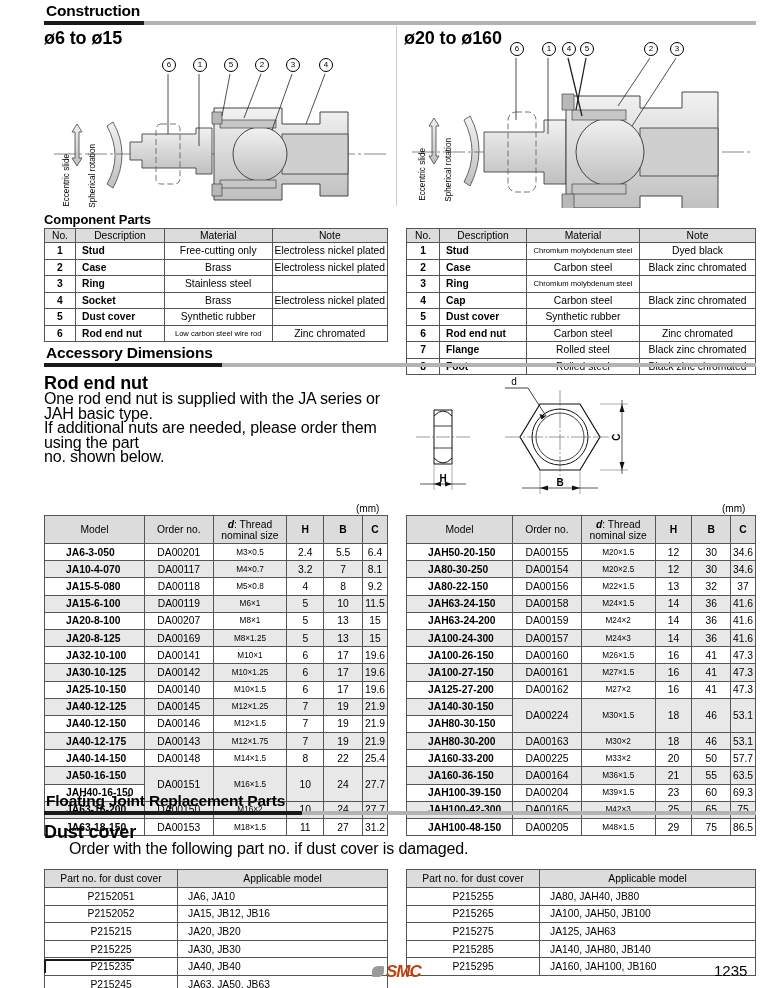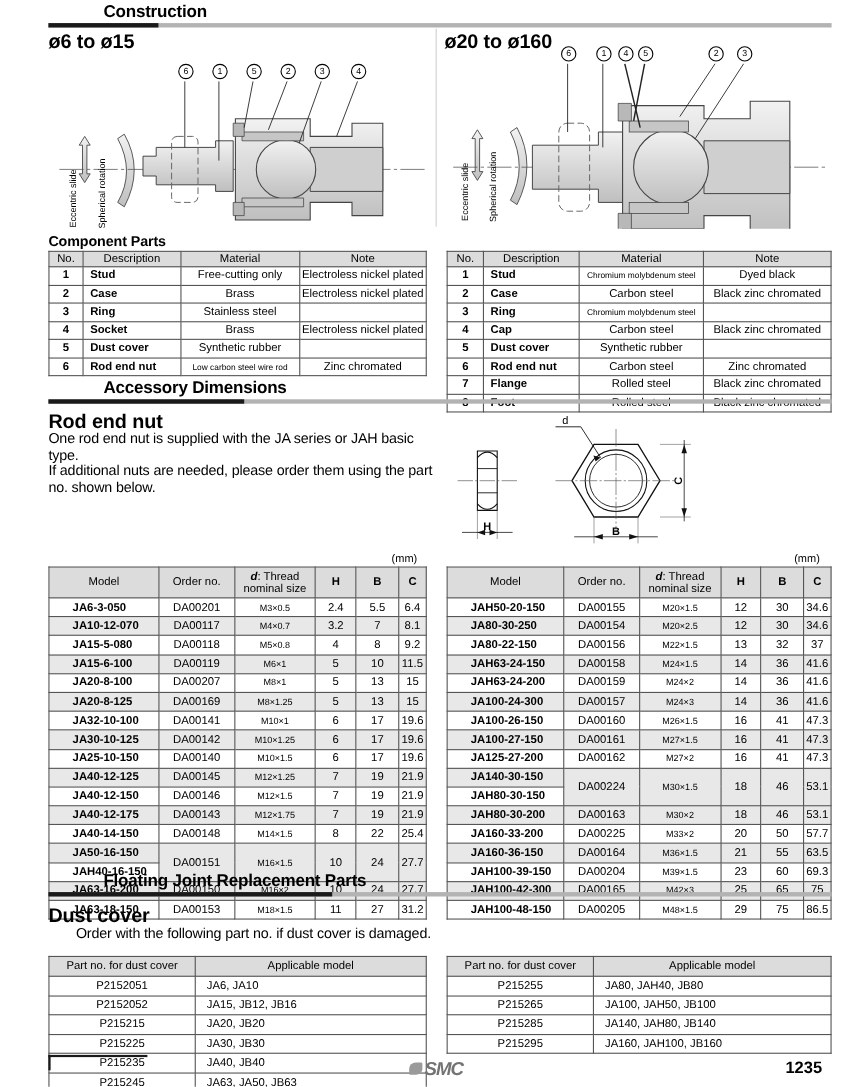--- a/index.html
+++ b/index.html
@@ -9,26 +9,26 @@
     font-family:"Liberation Sans", sans-serif;
     color:#000;
     position:relative;
     overflow:hidden;
     -webkit-font-smoothing:antialiased;
   }
   .page{position:relative;width:780px;height:988px;}
 
   
   .sec-head{position:absolute;font-size:15.5px;font-weight:bold;letter-spacing:-0.2px;}
-  .sec-head .txt{display:block;padding:0 2px 1px 2px;margin-left:48px;}
+  .sec-head .txt{display:block;padding:0 2px 1px 2px;}
   .sec-rule{position:absolute;height:4px;background:#b3b3b3;}
   .sec-rule .dark{height:4px;background:#1a1a1a;}
 
   .sub-head{position:absolute;font-size:18px;font-weight:bold;letter-spacing:-0.1px;}
-  .body-txt{position:absolute;font-size:13px;line-height:14.6px;letter-spacing:-0.15px;}
+  .body-txt{position:absolute;font-size:16px;line-height:14.6px;letter-spacing:-0.15px;}
   .unit-mm{position:absolute;font-size:10px;}
 
   
   table{border-collapse:collapse;font-size:10.3px;}
   .tbl{position:absolute;border:1.6px solid #000;}
   .tbl td,.tbl th{
     border:0.9px solid #555;
     padding:1px 2px;
     text-align:center;
     vertical-align:middle;
@@ -67,22 +67,22 @@
     letter-spacing:0px;
   }
   .callout{
     position:absolute;
     width:12px;height:12px;border:1px solid #000;border-radius:50%;
     font-size:8px;line-height:11px;text-align:center;background:#fff;
   }
   .frame-right{position:absolute;border-left:1px solid #cfcfcf;}
 
   
-  .page-no{position:absolute;font-size:15px;font-weight:bold;}
-  .smc-logo{position:absolute;font-size:17px;font-weight:bold;color:#737373;letter-spacing:-1px;font-style:italic;}
+  .page-no{position:absolute;font-size:15px;font-weight:normal;}
+  .smc-logo{position:absolute;font-size:17px;font-weight:bold;color:#c2410c;letter-spacing:-1px;font-style:italic;}
   .smc-mark{position:absolute;width:12px;height:11px;background:#9a9a9a;border-radius:50% 10% 50% 10%;}
   .footer-line{position:absolute;background:#1a1a1a;}
 </style>
 </head>
 <body>
 
 <div class="page">
 
   <div class="sec-head" style="left:44px;top:2px;">
     <span class="txt">Construction</span>
@@ -380,21 +380,21 @@
     <tbody>
         <tr>
           <td class="model">JA6-3-050</td>
           <td>DA00201</td>
           <td class="sm">M3×0.5</td>
           <td>2.4</td>
           <td>5.5</td>
           <td>6.4</td>
         </tr>
         <tr class="alt">
-          <td class="model">JA10-12-070</td>
+          <td class="model">JA10-4-070</td>
           <td>DA00117</td>
           <td class="sm">M4×0.7</td>
           <td>3.2</td>
           <td>7</td>
           <td>8.1</td>
         </tr>
         <tr>
           <td class="model">JA15-5-080</td>
           <td>DA00118</td>
           <td class="sm">M5×0.8</td>
@@ -718,20 +718,24 @@
     <tbody>
         <tr>
           <td>P215255</td>
           <td class="app">JA80, JAH40, JB80</td>
         </tr>
         <tr>
           <td>P215265</td>
           <td class="app">JA100, JAH50, JB100</td>
         </tr>
         <tr>
+          <td>P215275</td>
+          <td class="app">JA125, JAH63</td>
+        </tr>
+        <tr>
           <td>P215285</td>
           <td class="app">JA140, JAH80, JB140</td>
         </tr>
         <tr>
           <td>P215295</td>
           <td class="app">JA160, JAH100, JB160</td>
         </tr>
       </tbody>
   </table>
 

